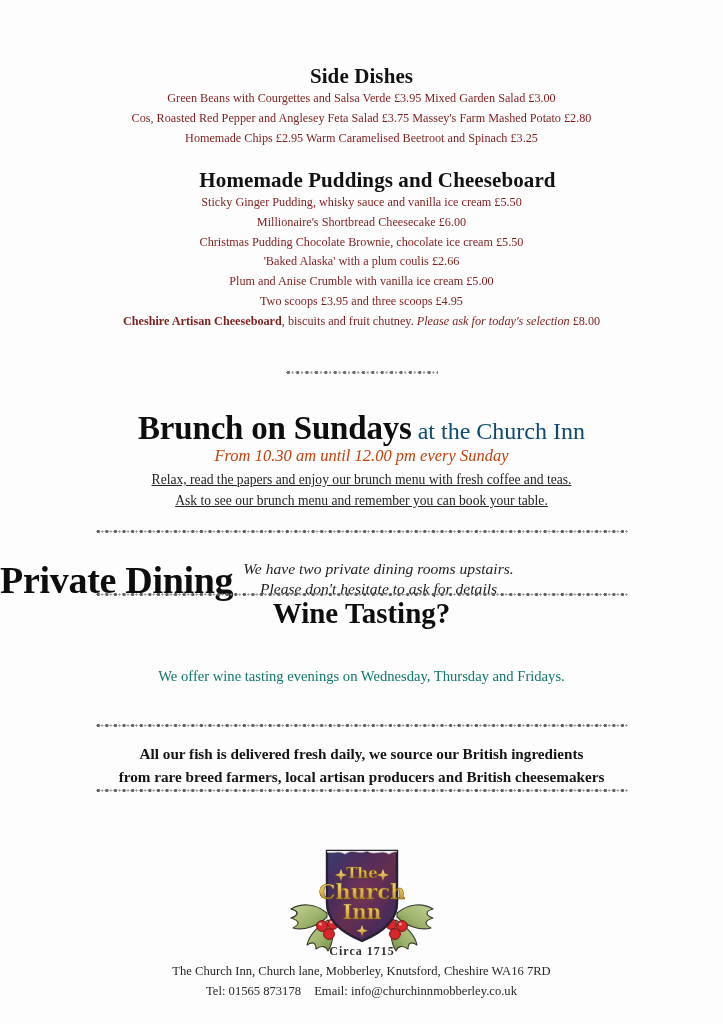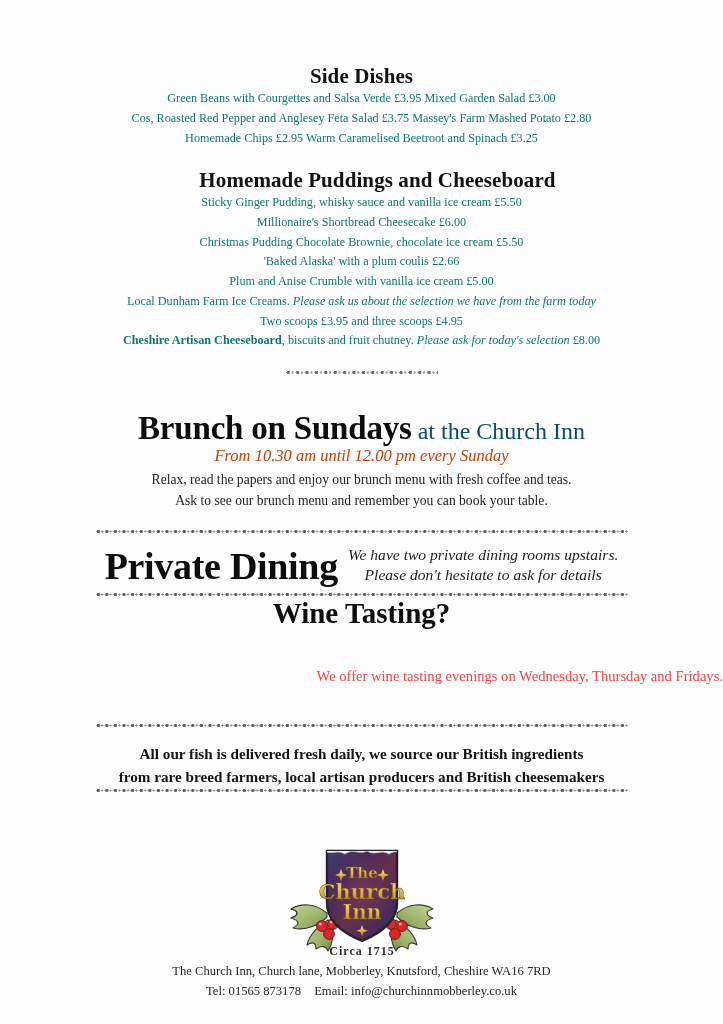--- a/index.html
+++ b/index.html
@@ -20,21 +20,21 @@
     margin: 0 auto;
   }
   .sec-heading {
     font-weight: bold;
     text-align: center;
     letter-spacing: .1px;
     color: #111111;
   }
   .item {
     text-align: center;
-    color: #0f766e;
+    color: #7f1d1d;
     font-size: 12.2px;
     line-height: 1.62;
   }
   .item em { font-style: italic; }
   .item b { font-weight: bold; }
 
   
   .block { position: absolute; left: 0; width: 723px; }
 
   #side-dishes-heading { top: 64px; font-size: 21px; }
@@ -96,29 +96,29 @@
     font-style: italic;
     font-size: 16.5px;
     color: #c2410c;
   }
   #brunch-desc {
     top: 470px;
     text-align: center;
     font-size: 13.6px;
     line-height: 1.52;
     color: #232323;
+    text-decoration: underline;
   }
 
   
   #private-dining {
-    top: 541px;
+    top: 555px;
     height: 50px;
     display: flex;
     align-items: center;
-    justify-content: center;
     gap: 10px;
   }
   #private-dining .pd-title {
     font-size: 38px;
     font-weight: bold;
     color: #0d0d0d;
     letter-spacing: -.3px;
     line-height: 1;
   }
   #private-dining .pd-note {
@@ -133,24 +133,24 @@
   
   #wine-heading {
     top: 597px;
     text-align: center;
     font-size: 29px;
     font-weight: bold;
     color: #0d0d0d;
   }
   #wine-desc {
     top: 666px;
-    text-align: right;
+    text-align: center;
     font-size: 14.6px;
     line-height: 1.5;
-    color: #ef4444;
+    color: #0f766e;
   }
 
   
   #fish-statement {
     top: 742px;
     text-align: center;
     font-size: 15.2px;
     font-weight: bold;
     line-height: 1.52;
     color: #141414;
@@ -190,24 +190,20 @@
   </div>
 
   <div class="block sec-heading" id="puddings-heading">Homemade Puddings and Cheeseboard</div>
 
   <div class="block" id="puddings-list">
     <div class="item">Sticky Ginger Pudding, whisky sauce and vanilla ice cream £5.50</div>
     <div class="item">Millionaire's Shortbread Cheesecake £6.00</div>
     <div class="item">Christmas Pudding Chocolate Brownie, chocolate ice cream £5.50</div>
     <div class="item">'Baked Alaska' with a plum coulis £2.66</div>
     <div class="item">Plum and Anise Crumble with vanilla ice cream £5.00</div>
-    <div class="item">
-      <span>Local Dunham Farm Ice Creams.</span>
-      <em>Please ask us about the selection we have from the farm today</em>
-    </div>
     <div class="item">Two scoops £3.95 and three scoops £4.95</div>
     <div class="item">
       <b>Cheshire Artisan Cheeseboard</b><span>, biscuits and fruit chutney. </span><em>Please ask for today's selection</em><span> £8.00</span>
     </div>
   </div>
 
   <div class="dots short" id="divider-top"></div>
 
   <div class="block" id="brunch-heading">
     <span class="big">Brunch on Sundays</span><span class="small"> at the Church Inn</span>

